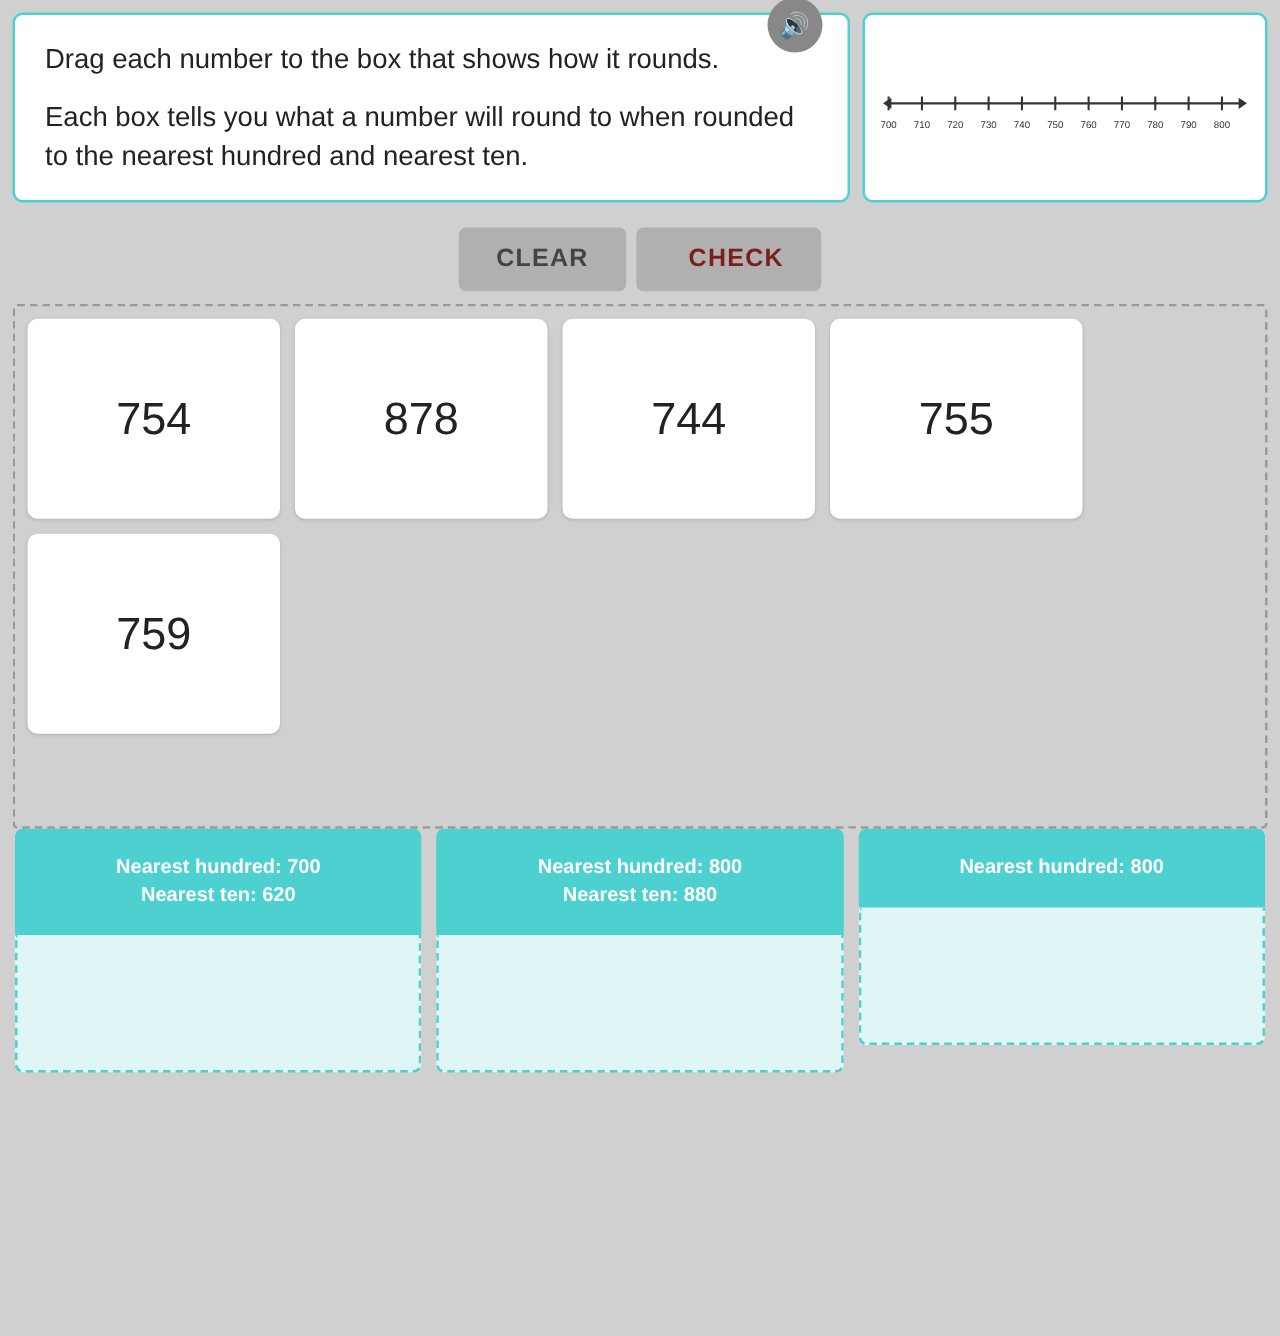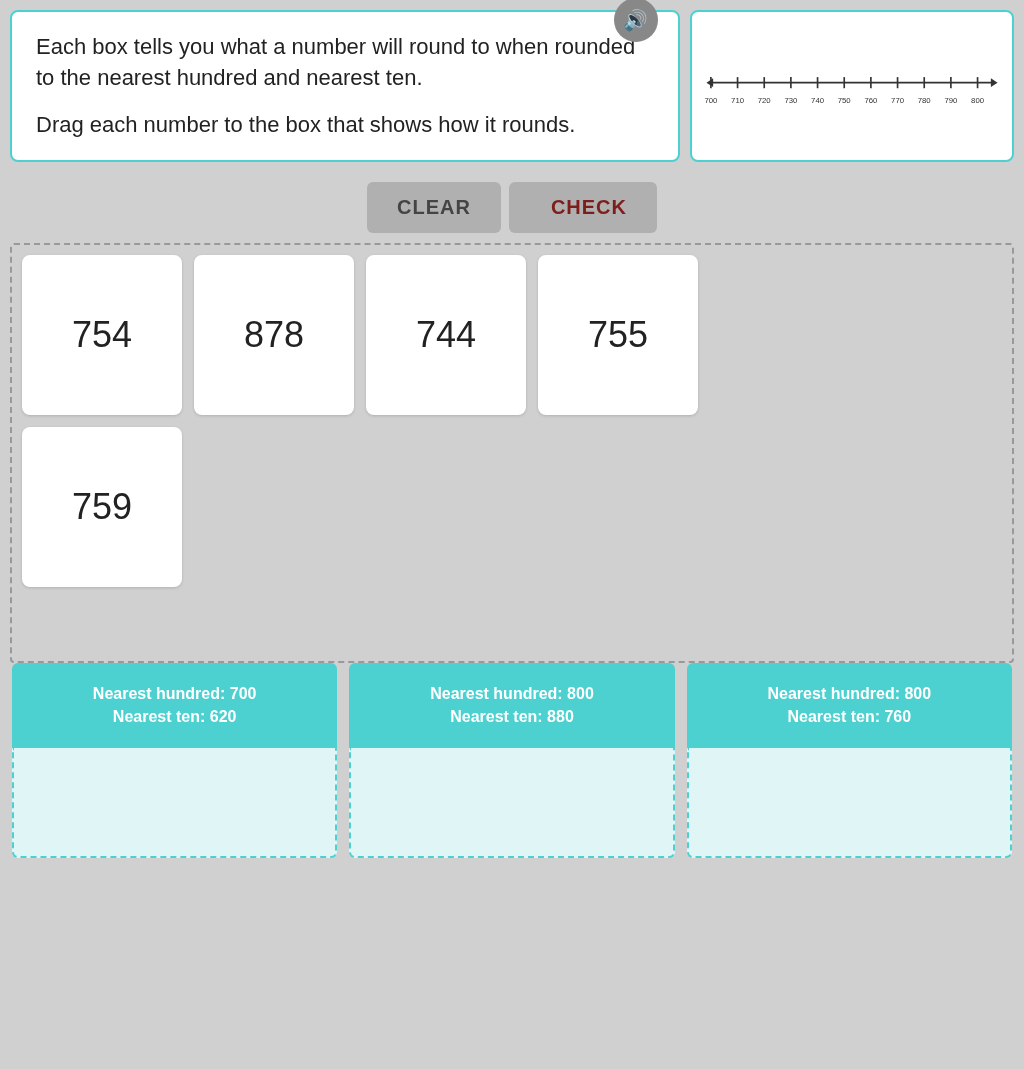--- a/index.html
+++ b/index.html
@@ -122,21 +122,21 @@
       display: flex;
       flex-direction: row;
       gap: 12px;
       margin-bottom: 12px;
       flex-wrap: wrap;
     }
 
     .number-card {
       background-color: white;
       border-radius: 8px;
-      width: 160px;
+      width: 202px;
       height: 160px;
       display: flex;
       align-items: center;
       justify-content: center;
       font-size: 36px;
       color: #222;
       cursor: grab;
       box-shadow: 0 1px 3px rgba(0,0,0,0.15);
     }
 
@@ -180,22 +180,22 @@
       background-color: #d0d0d0;
     }
   </style>
 </head>
 <body>
 
 <div class="top-section">
   <div class="instruction-box">
     <button class="audio-button">🔊</button>
     <div class="instruction-text">
+      <p>Drag each number to the box that shows how it rounds.</p>
       <p>Each box tells you what a number will round to when rounded to the nearest hundred and nearest ten.</p>
-      <p>Drag each number to the box that shows how it rounds.</p>
     </div>
   </div>
   <div class="number-line-box">
     <svg class="number-line-svg" viewBox="0 0 270 50" xmlns="http://www.w3.org/2000/svg">
 
       <line x1="8" y1="22" x2="262" y2="22" stroke="#333" stroke-width="1.5"></line>
 
       <polygon points="4,22 10,18 10,26" fill="#333"></polygon>
 
       <polygon points="266,22 260,18 260,26" fill="#333"></polygon>
@@ -268,17 +268,16 @@
     <div class="drop-zone-header">
       <div>Nearest hundred: 800</div>
       <div>Nearest ten: 880</div>
     </div>
     <div class="drop-zone-body"></div>
   </div>
   <div class="drop-zone-sep"></div>
   <div class="drop-zone-col">
     <div class="drop-zone-header">
       <div>Nearest hundred: 800</div>
-      <div>Nearest ten: 760</div>
     </div>
     <div class="drop-zone-body"></div>
   </div>
 </div>
 
 </body></html>

